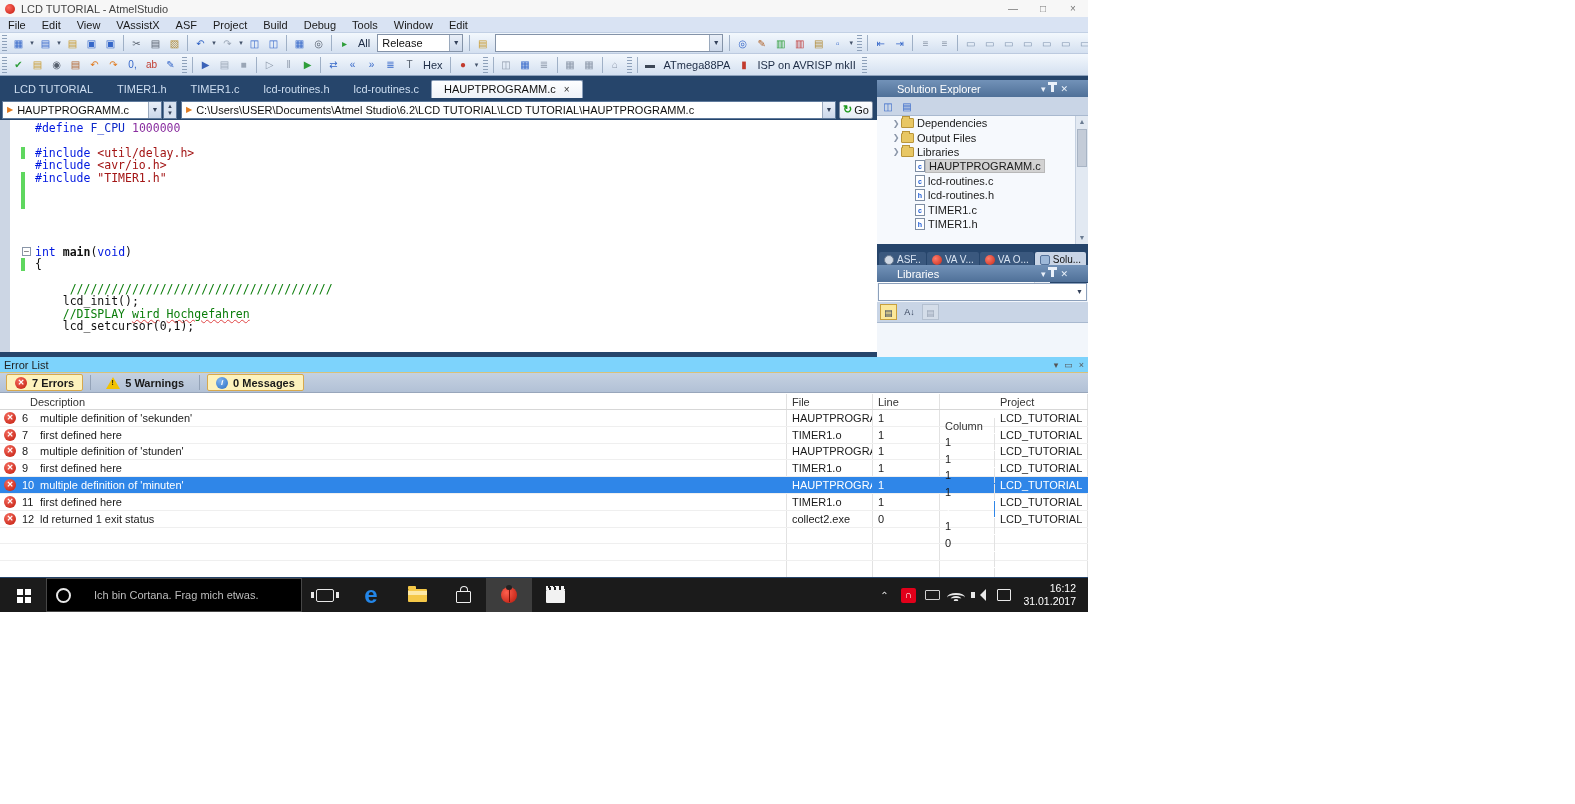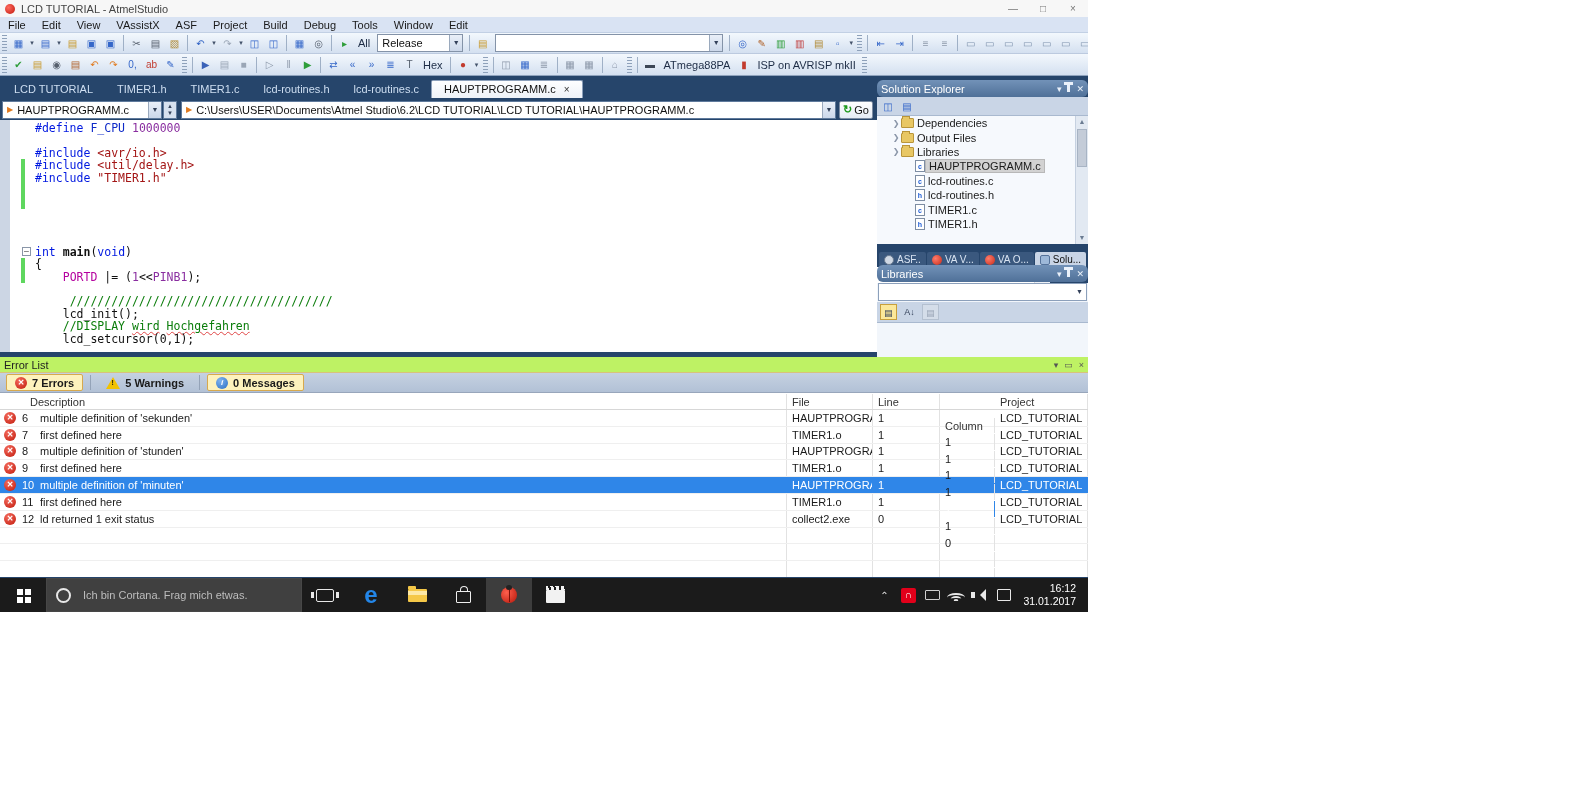--- a/index.html
+++ b/index.html
@@ -64,21 +64,21 @@
   .s-cmt { color:#0a7d0a; }
   .s-sq { color:#0a7d0a; text-decoration:underline; text-decoration-style:wavy; text-decoration-color:#e04545; text-decoration-thickness:1px; }
   .s-id, .s-pl { color:#111; }
   .vsb { position:absolute; right:0; top:0; width:16px; height:232px; background:#eef1f6; border-left:1px solid #d3dae4; }
   .vsb .split { height:9px; background:repeating-linear-gradient(#aab8cc 0 1px, #e7ecf4 1px 3px); border-bottom:1px solid #9fb0c6; }
   .vsb .uparr { height:12px; text-align:center; font-size:7px; color:#6b7c92; line-height:12px; }
   .vsb .thumb { position:absolute; left:2px; top:25px; width:12px; height:80px; background:#c4ccd8; border:1px solid #a8b4c4; border-radius:2px; }
 
   
   .rpanel { position:absolute; left:877px; top:80px; width:211px; }
-  .ptitle { height:17px; background:linear-gradient(#7292b8,#4f7098); color:#fff; font-size:11px; display:flex; align-items:center; padding:0 4px;border-radius:6px; }
+  .ptitle { height:17px; background:linear-gradient(#7292b8,#4f7098); color:#fff; font-size:11px; display:flex; align-items:center; padding:0 20px; }
   .ptitle .pcontrols { margin-left:auto; display:flex; gap:4px; align-items:center; }
   .ptitle .pc { font-size:9px; color:#eaf1fa; }
   .pinicon { width:3px; height:7px; background:#eaf1fa; position:relative; margin:0 2px; }
   .pinicon::after { content:""; position:absolute; top:-3px; left:-3px; width:9px; height:3px; background:#eaf1fa; }
   .setoolbar { height:19px; background:#c9d5e6; border-bottom:1px solid #a9b9cf; display:flex; align-items:center; gap:3px; padding:0 3px; }
   .seti { width:16px; height:15px; font-size:10px; text-align:center; line-height:15px; color:#3567c9; }
   .setree { height:128px; background:#f6f9fd; position:relative; overflow:hidden; }
   .trow { height:14.4px; display:flex; align-items:center; font-size:11px; color:#1a1a1a; white-space:nowrap; }
   .trow .chev { width:10px; margin-left:14px; font-size:8px; color:#8a96a8; text-align:center; }
   .trow .nochev { width:10px; margin-left:28px; }
@@ -101,21 +101,21 @@
   .propcombo { height:18px; background:#fff; border:1px solid #8ca0bb; margin:1px 1px 0 1px; position:relative; }
   .propcombo .arr { position:absolute; right:0; top:0; width:13px; height:16px; font-size:7px; color:#33415a; text-align:center; line-height:16px; }
   .propbar { height:21px; background:#c9d5e6; border-bottom:1px solid #a9b9cf; display:flex; align-items:center; gap:4px; padding:0 3px; }
   .propbar .pbi { width:17px; height:16px; font-size:9px; text-align:center; line-height:16px; color:#33415a; }
   .pbi.hl { background:#fbe89a; border:1px solid #c8a03c; }
   .pbi.dis { color:#9aa6b6; border:1px solid #b4c0d0; background:#d4dde9; }
   .propbody { height:44px; background:#f2f6fb; border-bottom:2px solid #9fb0c6; }
 
   
   .errorlist { position:absolute; left:0; top:357px; width:1088px; height:220px; background:#fff; }
-  .eltitle { height:16px; background:#bef264; border-bottom:1px solid #d8c27a; display:flex; align-items:center; padding:0 4px; font-size:11px; color:#222; }
+  .eltitle { height:16px; background:#7dd3fc; border-bottom:1px solid #d8c27a; display:flex; align-items:center; padding:0 4px; font-size:11px; color:#222; }
   .eltitle .pcontrols { margin-left:auto; display:flex; gap:6px; }
   .eltitle .pc { color:#555; font-size:9px; }
   .elbar { height:20px; background:linear-gradient(#c5d1e1,#b2c1d6); border-bottom:1px solid #98a6bb; display:flex; align-items:center; padding-left:6px; gap:4px; }
   .fbtn { display:flex; align-items:center; gap:5px; font-size:11px; font-weight:bold; color:#1a1a1a; height:17px; padding:0 8px; border-radius:2px; }
   .fbtn.hl { background:#fdf2bd; border:1px solid #d7a94e; }
   .fsep { width:1px; height:15px; background:#94a3b8; margin:0 3px; }
   .ic-err { width:12px; height:12px; border-radius:50%; background:radial-gradient(circle at 35% 30%, #f4695c, #c11b0c); color:#fff; font-size:8px; font-weight:bold; text-align:center; line-height:12px; flex:none; }
   .ic-warn { width:0; height:0; border-left:7px solid transparent; border-right:7px solid transparent; border-bottom:12px solid #f2c200; position:relative; flex:none; }
   .ic-warn::after { content:"!"; position:absolute; left:-2px; top:1px; font-size:8px; font-weight:bold; color:#3d3200; }
   .ic-info { width:12px; height:12px; border-radius:50%; background:radial-gradient(circle at 35% 30%, #7fb3ef, #2a6fc4); color:#fff; font-size:8px; font-weight:bold; font-style:italic; text-align:center; line-height:12px; flex:none; }
@@ -130,21 +130,21 @@
   .erow .c0 { padding-left:4px; gap:0; }
   .erow .rnum { width:18px; text-align:left; margin-left:6px; flex:none; }
   .erow.sel { background:#2f86e8; color:#fff; }
   .erow.sel .c0, .erow.sel .c1, .erow.sel .c2, .erow.sel .c3, .erow.sel .c4 { border-right-color:#2f86e8; }
 
   
   .taskbar { position:absolute; left:0; top:578px; width:1088px; height:34px; background:#1b1b1b; display:flex; align-items:stretch; }
   .tb-app { width:46px; display:flex; align-items:center; justify-content:center; flex:none; }
   .tb-app.active { background:#3d3d3d; }
   .winlogo { width:6px; height:6px; background:#fff; box-shadow:8px 0 #fff, 0 8px #fff, 8px 8px #fff; margin:-7px 7px 0 0; }
-  .cortana { width:256px; background:#404040; border:1px solid #474747; display:flex; align-items:center; gap:12px; padding-left:9px; flex:none; }
+  .cortana { width:256px; background:#000000; border:1px solid #474747; display:flex; align-items:center; gap:23px; padding-left:9px; flex:none; }
   .cortana .ring { width:15px; height:15px; border:2px solid #e8e8e8; border-radius:50%; flex:none; }
   .cortana .ctext { font-size:11px; color:#bdbdbd; white-space:nowrap; }
   .taskview { width:18px; height:13px; border:1.5px solid #e8e8e8; border-radius:2px; position:relative; }
   .taskview::before, .taskview::after { content:""; position:absolute; top:2px; width:3px; height:6px; background:#e8e8e8; }
   .taskview::before { left:-6px; } .taskview::after { right:-6px; }
   .edge-e { font-size:24px; font-weight:bold; color:#2386e8; line-height:24px; }
   .folder-ic { width:19px; height:13px; background:#f5c848; border-radius:1px; position:relative; }
   .folder-ic::before { content:""; position:absolute; top:-3px; left:0; width:8px; height:3px; background:#f5c848; border-radius:1px 1px 0 0; }
   .folder-ic::after { content:""; position:absolute; top:2px; left:0; width:19px; height:4px; background:#fde9a8; }
   .bag-ic { width:15px; height:12px; border:1.5px solid #eee; border-radius:1px; position:relative; margin-top:4px; }
@@ -335,31 +335,30 @@
         <span class="gi">↻</span>
         <span>Go</span>
       </div>
     </div>
 
     <div class="editor">
       <div class="indmargin"></div>
       <div class="codearea" id="codearea">
           <div class="cl"><span class="s-pp">#define</span><span class="s-pl"> </span><span class="s-mac">F_CPU</span><span class="s-pl"> </span><span class="s-num">1000000</span></div>
           <div class="cl"></div>
+          <div class="cl"><div class="cbar"></div><span class="s-pp">#include</span><span class="s-pl"> </span><span class="s-str">&lt;util/delay.h&gt;</span></div>
           <div class="cl"><span class="s-pp">#include</span><span class="s-pl"> </span><span class="s-str">&lt;avr/io.h&gt;</span></div>
-          <div class="cl"><div class="cbar"></div><span class="s-pp">#include</span><span class="s-pl"> </span><span class="s-str">&lt;util/delay.h&gt;</span></div>
           <div class="cl"><div class="cbar"></div><span class="s-pp">#include</span><span class="s-pl"> </span><span class="s-str">"TIMER1.h"</span></div>
           <div class="cl"><div class="cbar"></div></div>
           <div class="cl"><div class="cbar"></div></div>
           <div class="cl"></div>
           <div class="cl"></div>
           <div class="cl"></div>
           <div class="cl"><span class="fold">–</span><span class="s-kw">int</span><span class="s-pl"> </span><span class="s-fn">main</span><span class="s-pl">(</span><span class="s-kw">void</span><span class="s-pl">)</span></div>
           <div class="cl"><div class="cbar"></div><span class="s-pl">{</span></div>
-          <div class="cl"><div class="cbar"></div><span class="s-pl">    </span><span class="s-reg">PORTD</span><span class="s-pl"> |= (</span><span class="s-num">1</span><span class="s-pl">&lt;&lt;</span><span class="s-mac2">PINB1</span><span class="s-pl">);</span></div>
           <div class="cl"></div>
           <div class="cl"><span class="s-pl">     </span><span class="s-cmt">//////////////////////////////////////</span></div>
           <div class="cl"><span class="s-pl">    </span><span class="s-id">lcd_init</span><span class="s-pl">();</span></div>
           <div class="cl"><span class="s-pl">    </span><span class="s-cmt">//DISPLAY </span><span class="s-sq">wird</span><span class="s-cmt"> </span><span class="s-sq">Hochgefahren</span></div>
           <div class="cl"><span class="s-pl">    </span><span class="s-id">lcd_setcursor</span><span class="s-pl">(0,1);</span></div>
         </div>
       <div class="vsb">
         <div class="split"></div>
         <div class="uparr">▲</div>
         <div class="thumb"></div>

